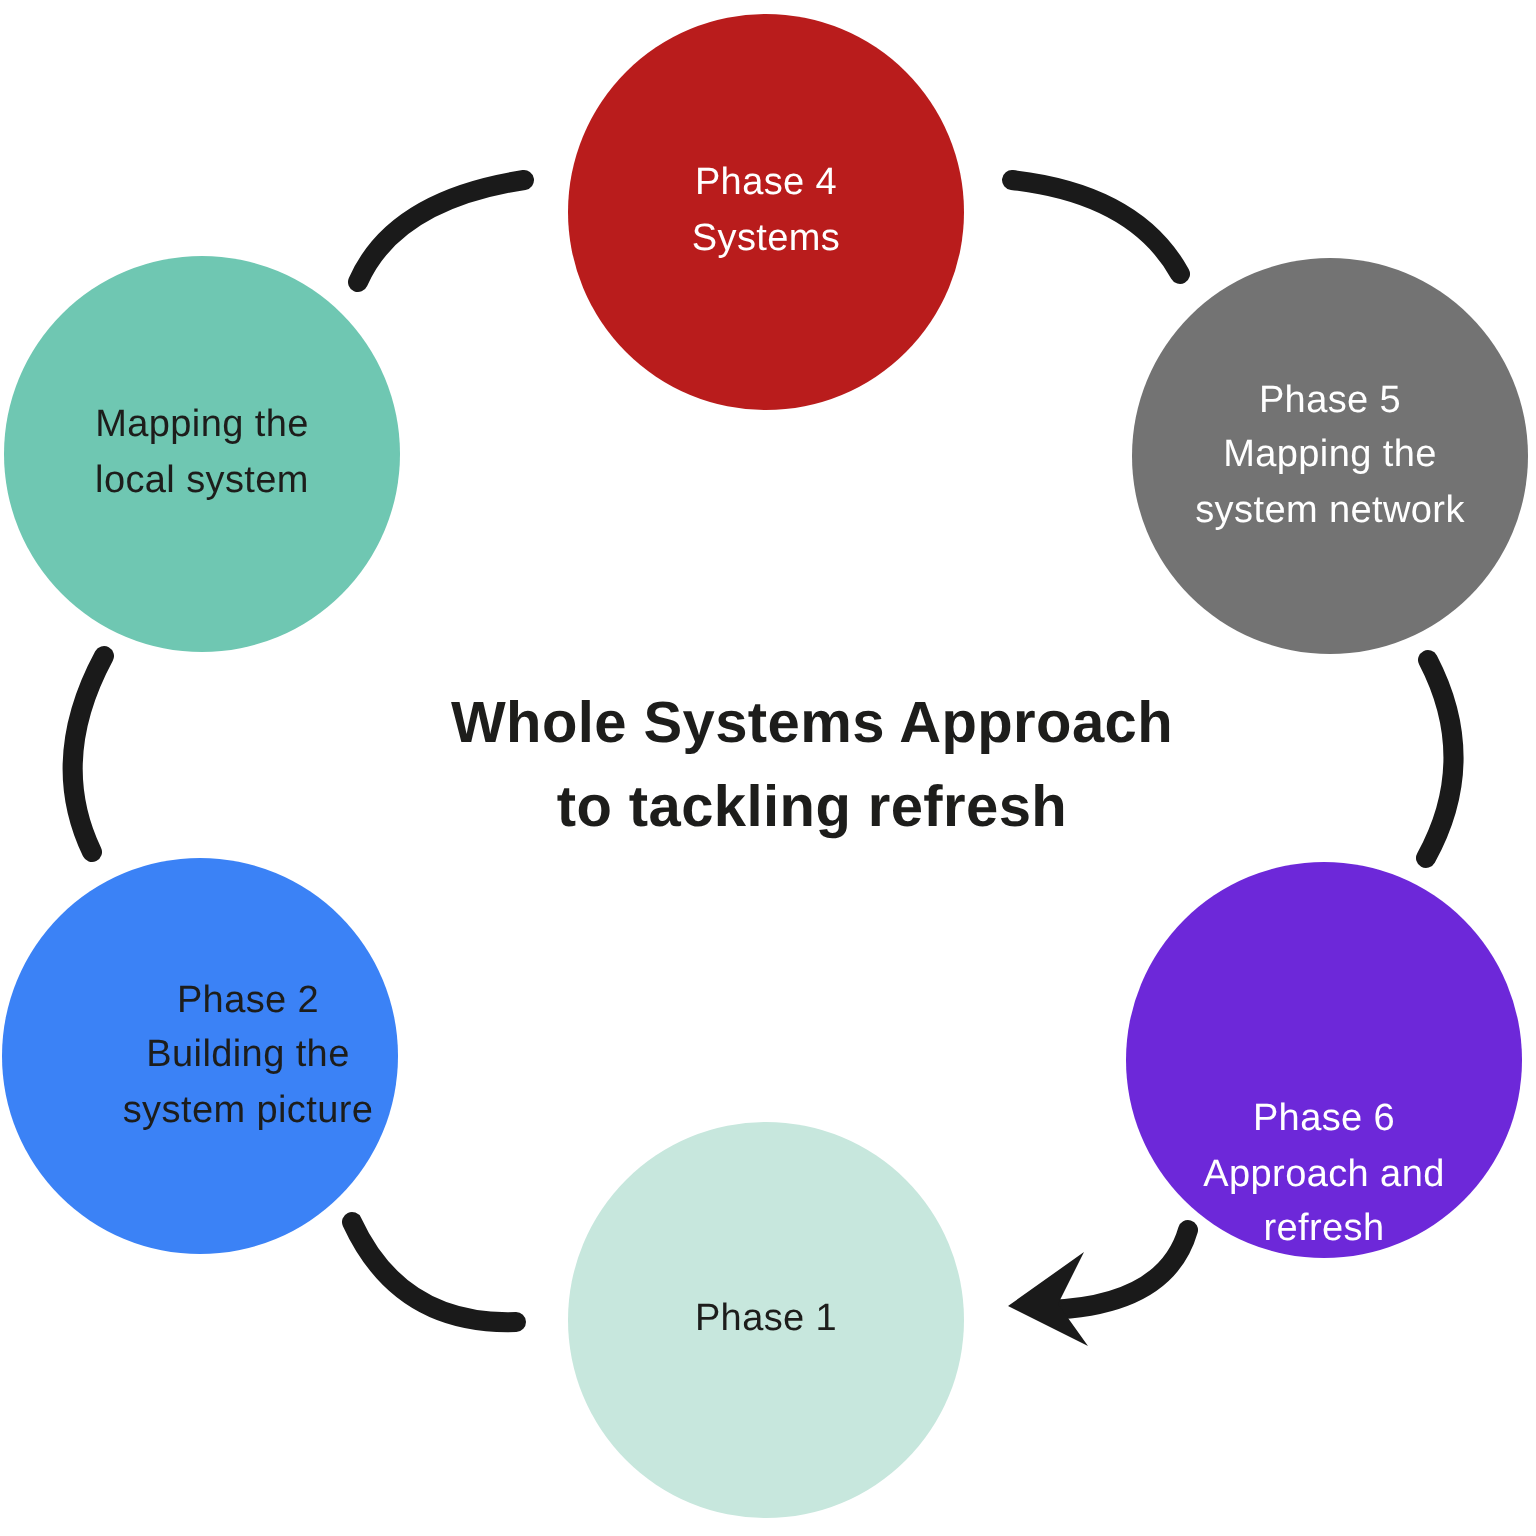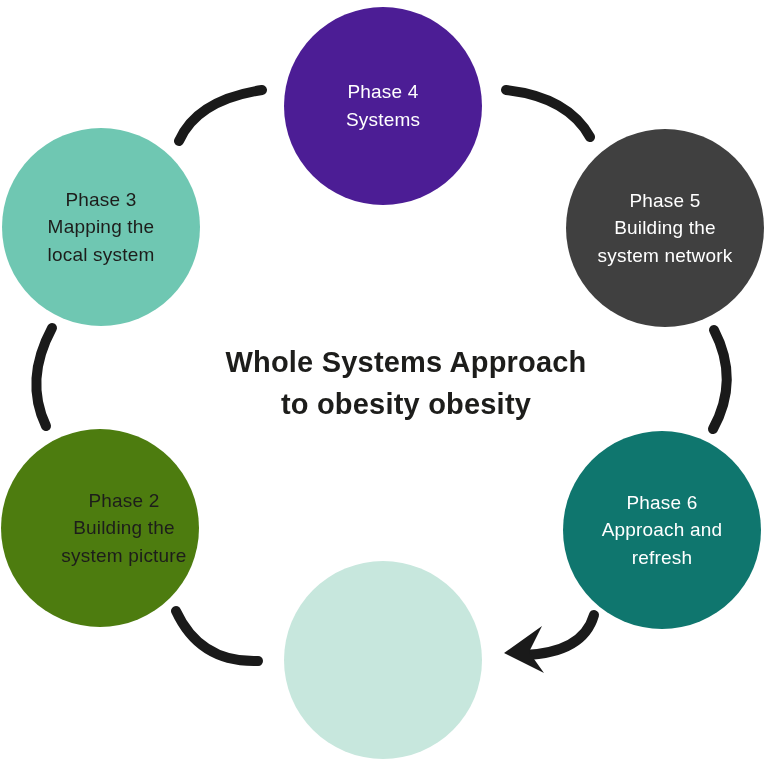--- a/index.html
+++ b/index.html
@@ -65,56 +65,56 @@
     <path d="M 506 90 Q 568 97 590 137" fill="none" stroke-width="10" stroke-linecap="round" stroke="#1a1a1a"></path>
     <path d="M 714 330 Q 740 380 713 429" fill="none" stroke-width="10" stroke-linecap="round" stroke="#1a1a1a"></path>
     <path d="M 594 615 Q 583 653 524 655" fill="none" stroke-width="10" stroke-linecap="round" stroke="#1a1a1a"></path>
     <path d="M 504 653 L 542 626 L 529 652 L 544 673 Z" fill="#1a1a1a"></path>
     <path d="M 176 611 Q 200 663 258 661" fill="none" stroke-width="10" stroke-linecap="round" stroke="#1a1a1a"></path>
     <path d="M 52 328 Q 24 380 46 426" fill="none" stroke-width="10" stroke-linecap="round" stroke="#1a1a1a"></path>
   </svg>
 
   <div class="title" style="color: rgb(29, 29, 27); padding-left: 44px;">
     <div>Whole Systems Approach</div>
-    <div>to obesity obesity</div>
+    <div>to tackling refresh</div>
   </div>
 
-  <div class="circle pos-top" style="background: #4c1d95; color: rgb(255, 255, 255);">
+  <div class="circle pos-top" style="background: #b91c1c; color: rgb(255, 255, 255);">
     <div class="circle-text">
       <div>Phase 4</div>
       <div>Systems</div>
     </div>
   </div>
 
-  <div class="circle pos-top-right" style="background: #404040; color: rgb(255, 255, 255);">
+  <div class="circle pos-top-right" style="background: #737373; color: rgb(255, 255, 255);">
     <div class="circle-text">
       <div>Phase 5</div>
-      <div>Building the system network</div>
+      <div>Mapping the system network</div>
     </div>
   </div>
 
-  <div class="circle pos-bottom-right" style="background: #0f766e; color: rgb(255, 255, 255);">
+  <div class="circle pos-bottom-right" style="background: #6d28d9; color: rgb(255, 255, 255); align-items: flex-end;">
     <div class="circle-text">
       <div>Phase 6</div>
       <div>Approach and refresh</div>
     </div>
   </div>
 
   <div class="circle pos-bottom" style="background: rgb(199, 231, 221); color: rgb(29, 29, 27);">
     <div class="circle-text">
+      <div>Phase 1</div>
     </div>
   </div>
 
-  <div class="circle pos-bottom-left" style="background: #4d7c0f; color: rgb(29, 29, 27); padding-left: 48px;">
+  <div class="circle pos-bottom-left" style="background: #3b82f6; color: rgb(29, 29, 27); padding-left: 48px;">
     <div class="circle-text">
       <div>Phase 2</div>
       <div>Building the system picture</div>
     </div>
   </div>
 
   <div class="circle pos-top-left" style="background: rgb(111, 199, 178); color: rgb(29, 29, 27);">
     <div class="circle-text">
-      <div>Phase 3</div>
       <div>Mapping the local system</div>
     </div>
   </div>
 
 </div>
 
 </body></html>

